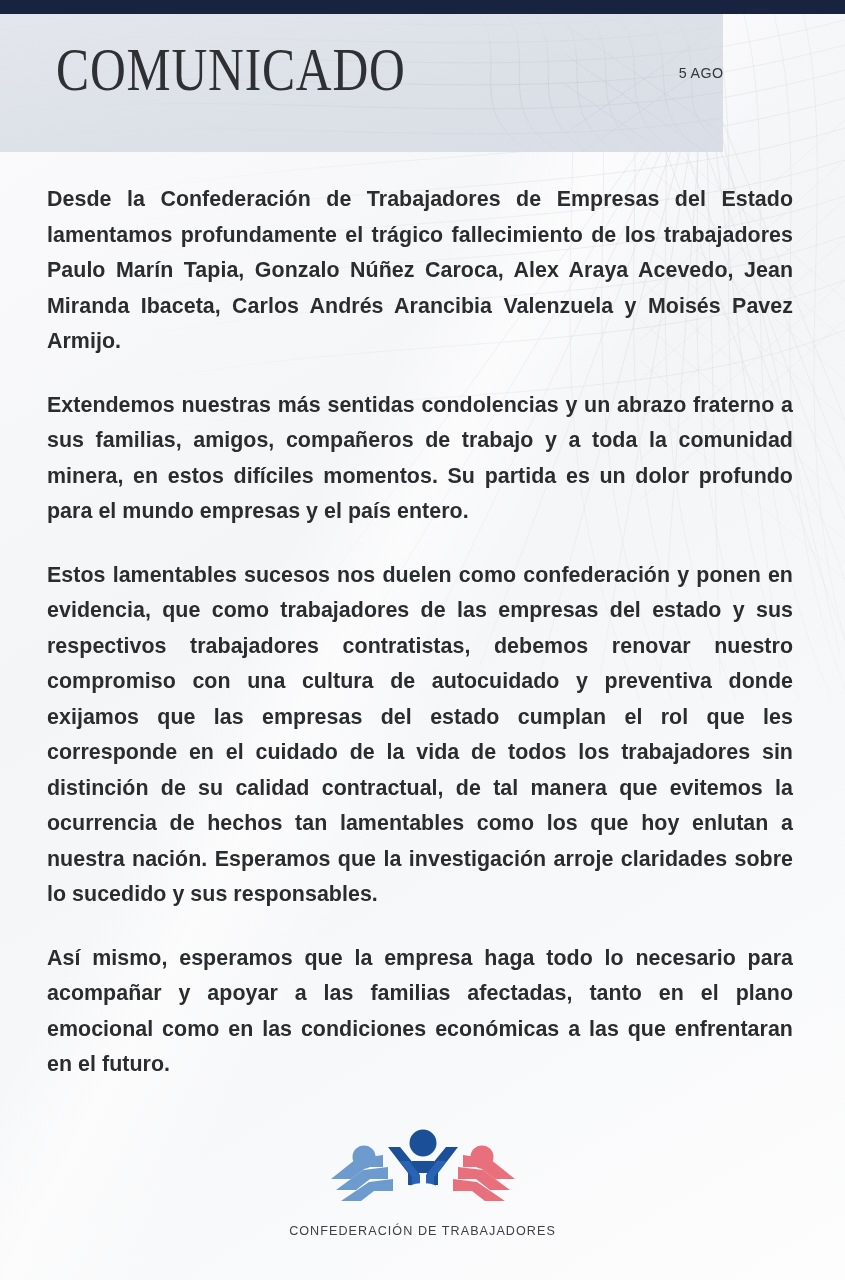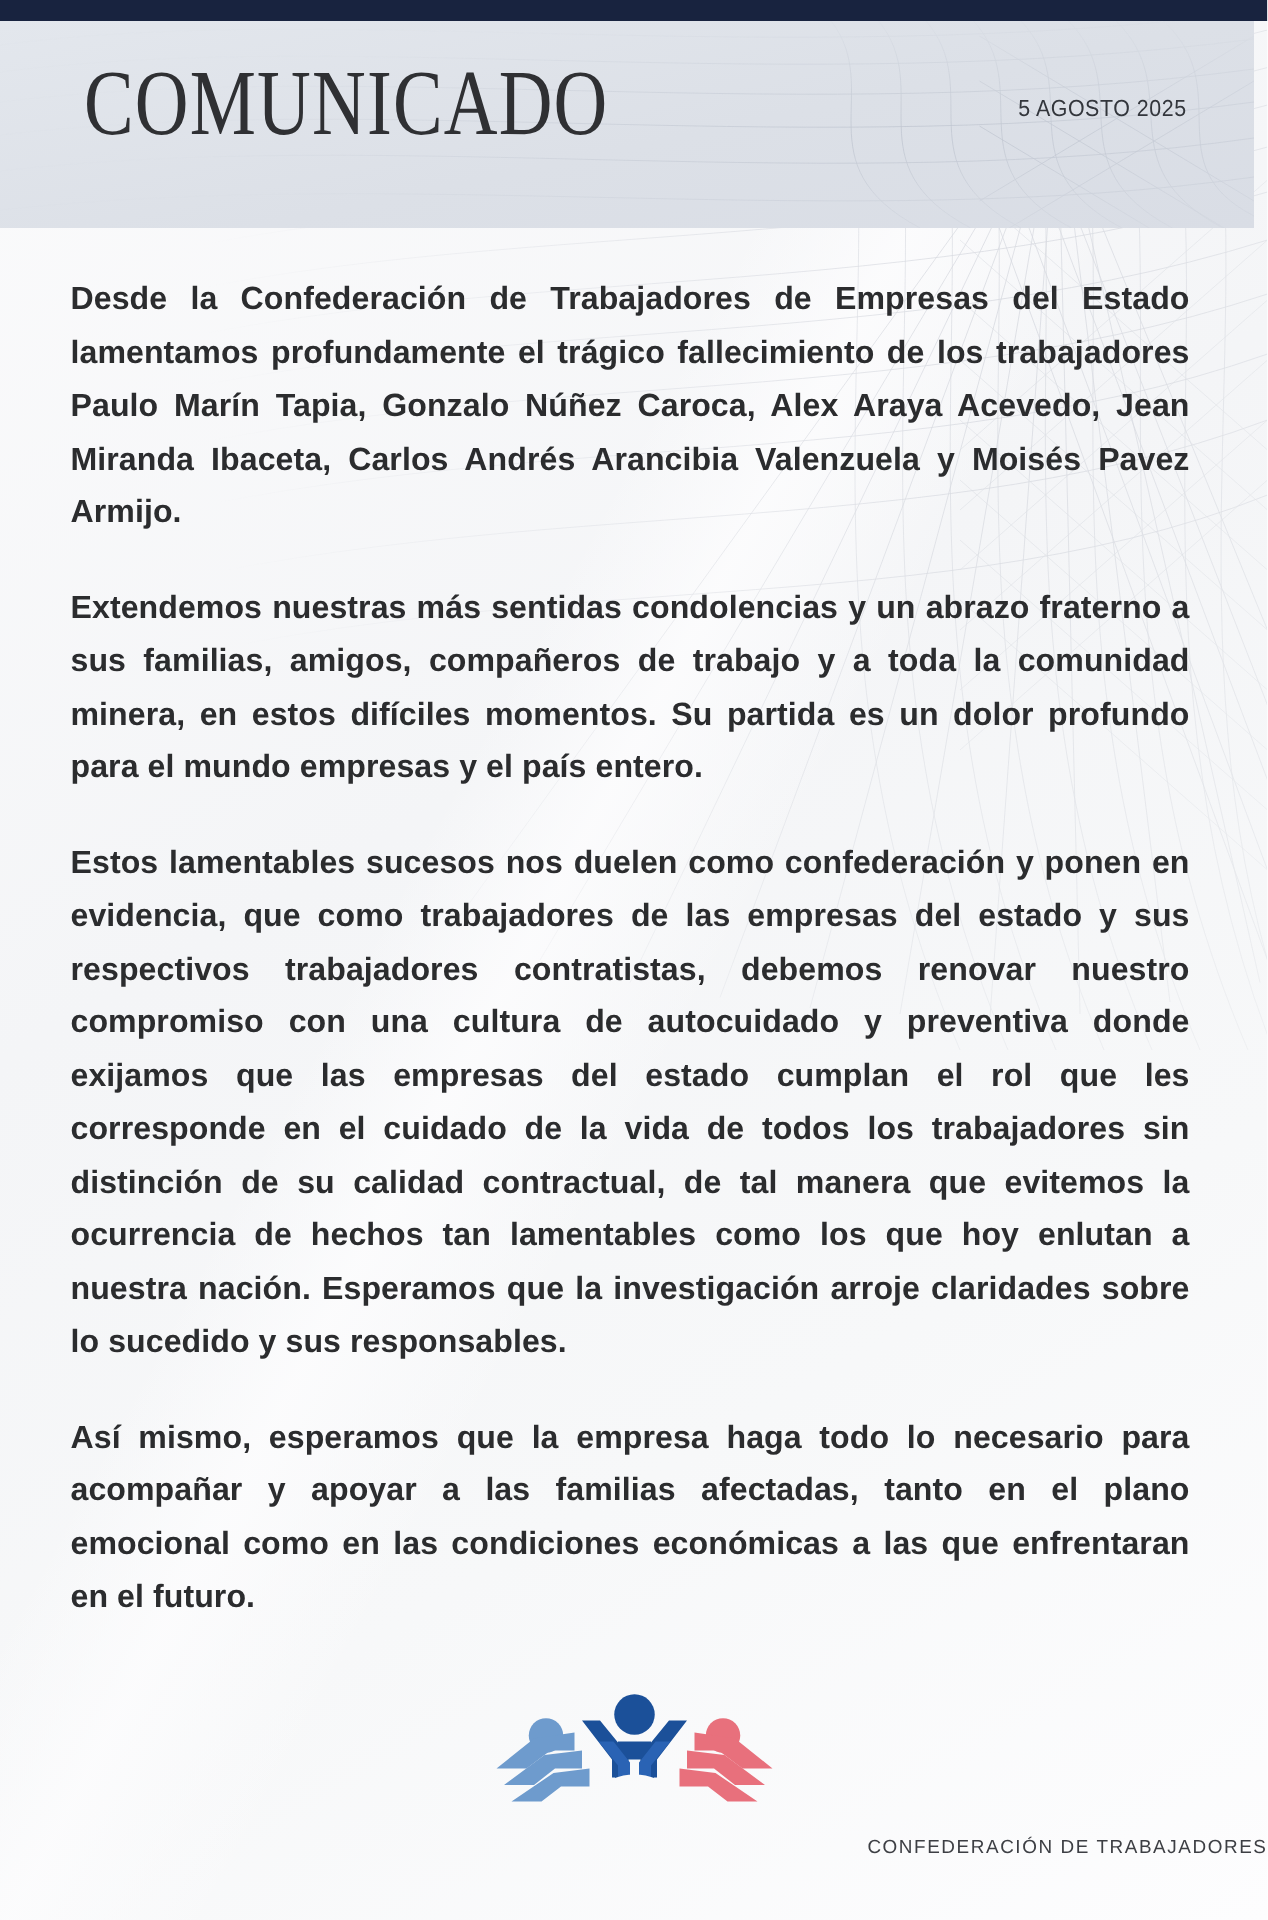--- a/index.html
+++ b/index.html
@@ -31,21 +31,21 @@
   .topbar {
     position:absolute; top:0; left:0;
     width:845px; height:14px;
     background:#18233f;
     z-index:6;
   }
 
   
   .header {
     position:absolute; top:14px; left:0;
-    width:836px; height:138px;
+    width:723px; height:138px;
     background:linear-gradient(168deg, #e3e7ed 0%, #dce0e7 55%, #d9dde5 100%);
     overflow:hidden;
     z-index:3;
   }
   .header-mesh { position:absolute; inset:0; opacity:.75; }
   .header-mesh svg { width:100%; height:100%; display:block; }
   .header-inner {
     position:relative;
     width:845px; height:138px;
     z-index:2;
@@ -92,21 +92,21 @@
     margin-bottom:28px;
     font-weight:700;
   }
   .para:last-child { margin-bottom:16px; }
 
   
   .footer {
     position:absolute;
     left:0; bottom:40px;
     width:845px;
-    text-align:right;
+    text-align:center;
     z-index:5;
   }
   .logo-mark {
     width:206px; height:96px;
     margin:0 auto 10px;
     display:block;
   }
   .logo-text {
     font-family:"Liberation Sans", sans-serif;
     font-size:12.6px;

